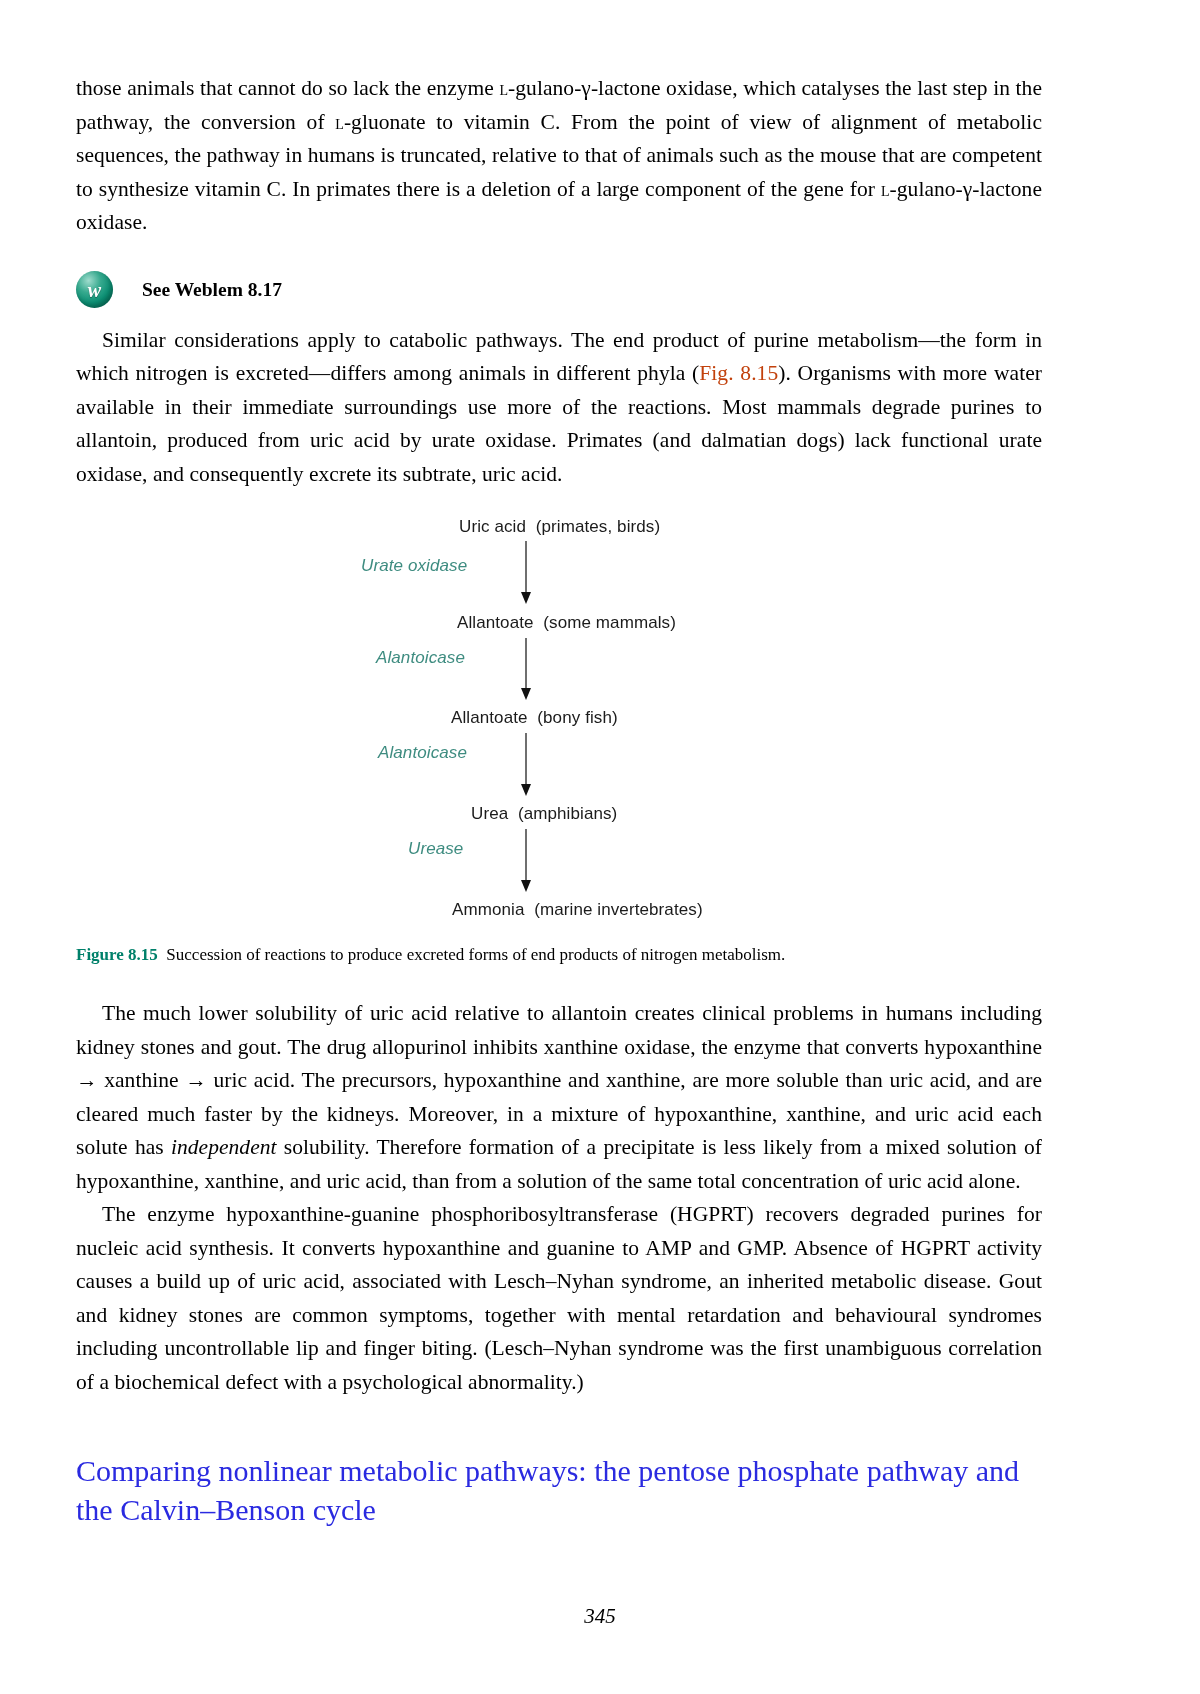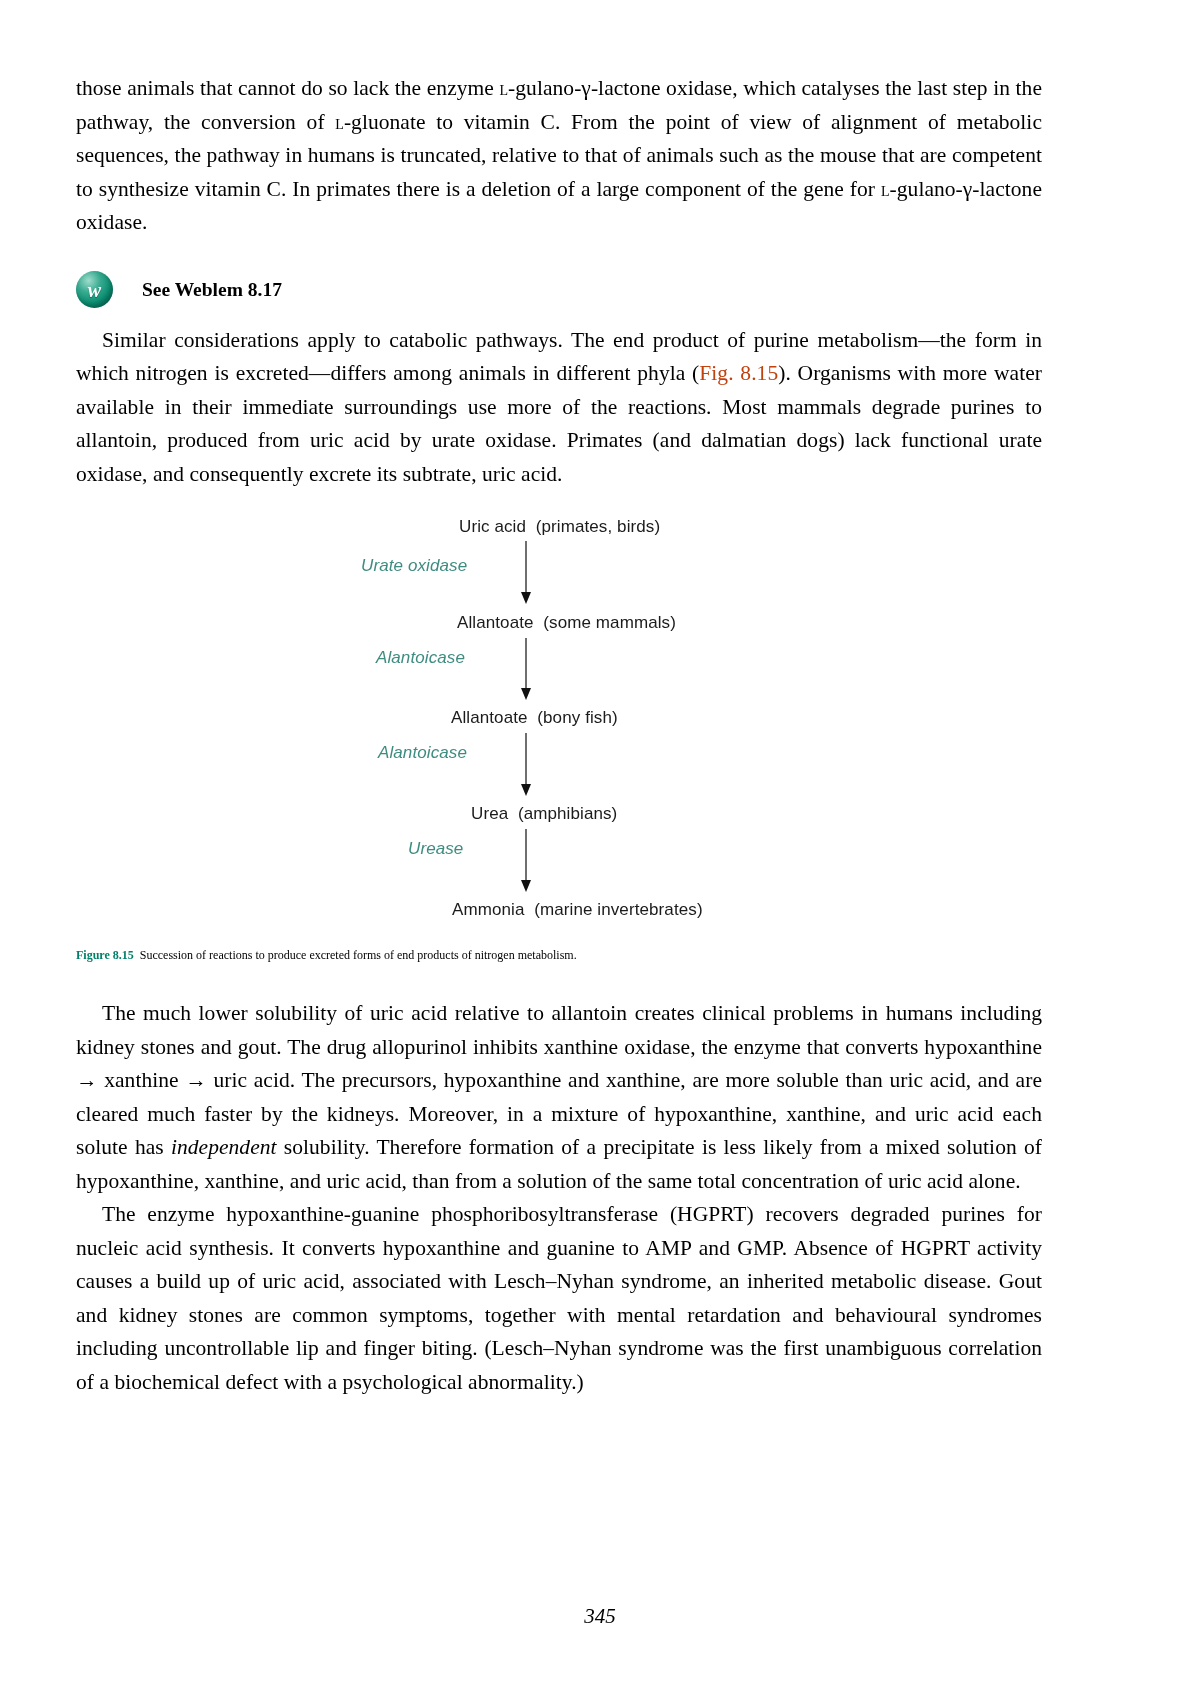--- a/index.html
+++ b/index.html
@@ -128,21 +128,21 @@
     position: absolute;
     left: -4.5px;
     bottom: -11px;
     width: 0; height: 0;
     border-left: 5.5px solid transparent;
     border-right: 5.5px solid transparent;
     border-top: 12px solid #111111;
   }
   .caption {
     margin-top: 6px;
-    font-size: 12px;
+    font-size: 17px;
     line-height: 24px;
     font-family: "Liberation Serif", serif;
     color: #000;
   }
   .caption .figno {
     color: #00806a;
     font-weight: bold;
   }
   .section-heading {
     margin-top: 52px;
@@ -220,17 +220,18 @@
 
       </div>
     </div>
 
     <div class="caption"><span class="figno">Figure 8.15</span>&nbsp;&nbsp;<span>Succession of reactions to produce excreted forms of end products of nitrogen metabolism.</span></div>
 
     <p class="body-text indent" style="margin-top:30px;"><span>The much lower solubility of uric acid relative to allantoin creates clinical problems in humans including kidney stones and gout. The drug allopurinol inhibits xanthine oxidase, the enzyme that converts hypoxanthine → xanthine → uric acid. The precursors, hypoxanthine and xanthine, are more soluble than uric acid, and are cleared much faster by the kidneys. Moreover, in a mixture of hypoxanthine, xanthine, and uric acid each solute has </span><em>independent</em><span> solubility. Therefore formation of a precipitate is less likely from a mixed solution of hypoxanthine, xanthine, and uric acid, than from a solution of the same total concentration of uric acid alone.</span></p>
 
     <p class="body-text indent">The enzyme hypoxanthine-guanine phosphoribosyltransferase (HGPRT) recovers  degraded purines for nucleic acid synthesis. It converts hypoxanthine and guanine to AMP and GMP. Absence of HGPRT activity causes a build up of uric acid, associated with Lesch–Nyhan syndrome, an inherited metabolic disease. Gout and kidney stones are common symptoms, together with mental retardation and behavioural syndromes including uncontrollable lip and finger biting. (Lesch–Nyhan syndrome was the first unambiguous correlation of a biochemical defect with a psychological abnormality.)</p>
 
+    <h2 class="section-heading">Comparing nonlinear metabolic pathways: the pentose phosphate pathway and the Calvin–Benson cycle</h2>
 
   </div>
 
   <div class="page-number">345</div>
 </div>
 
 </body></html>

